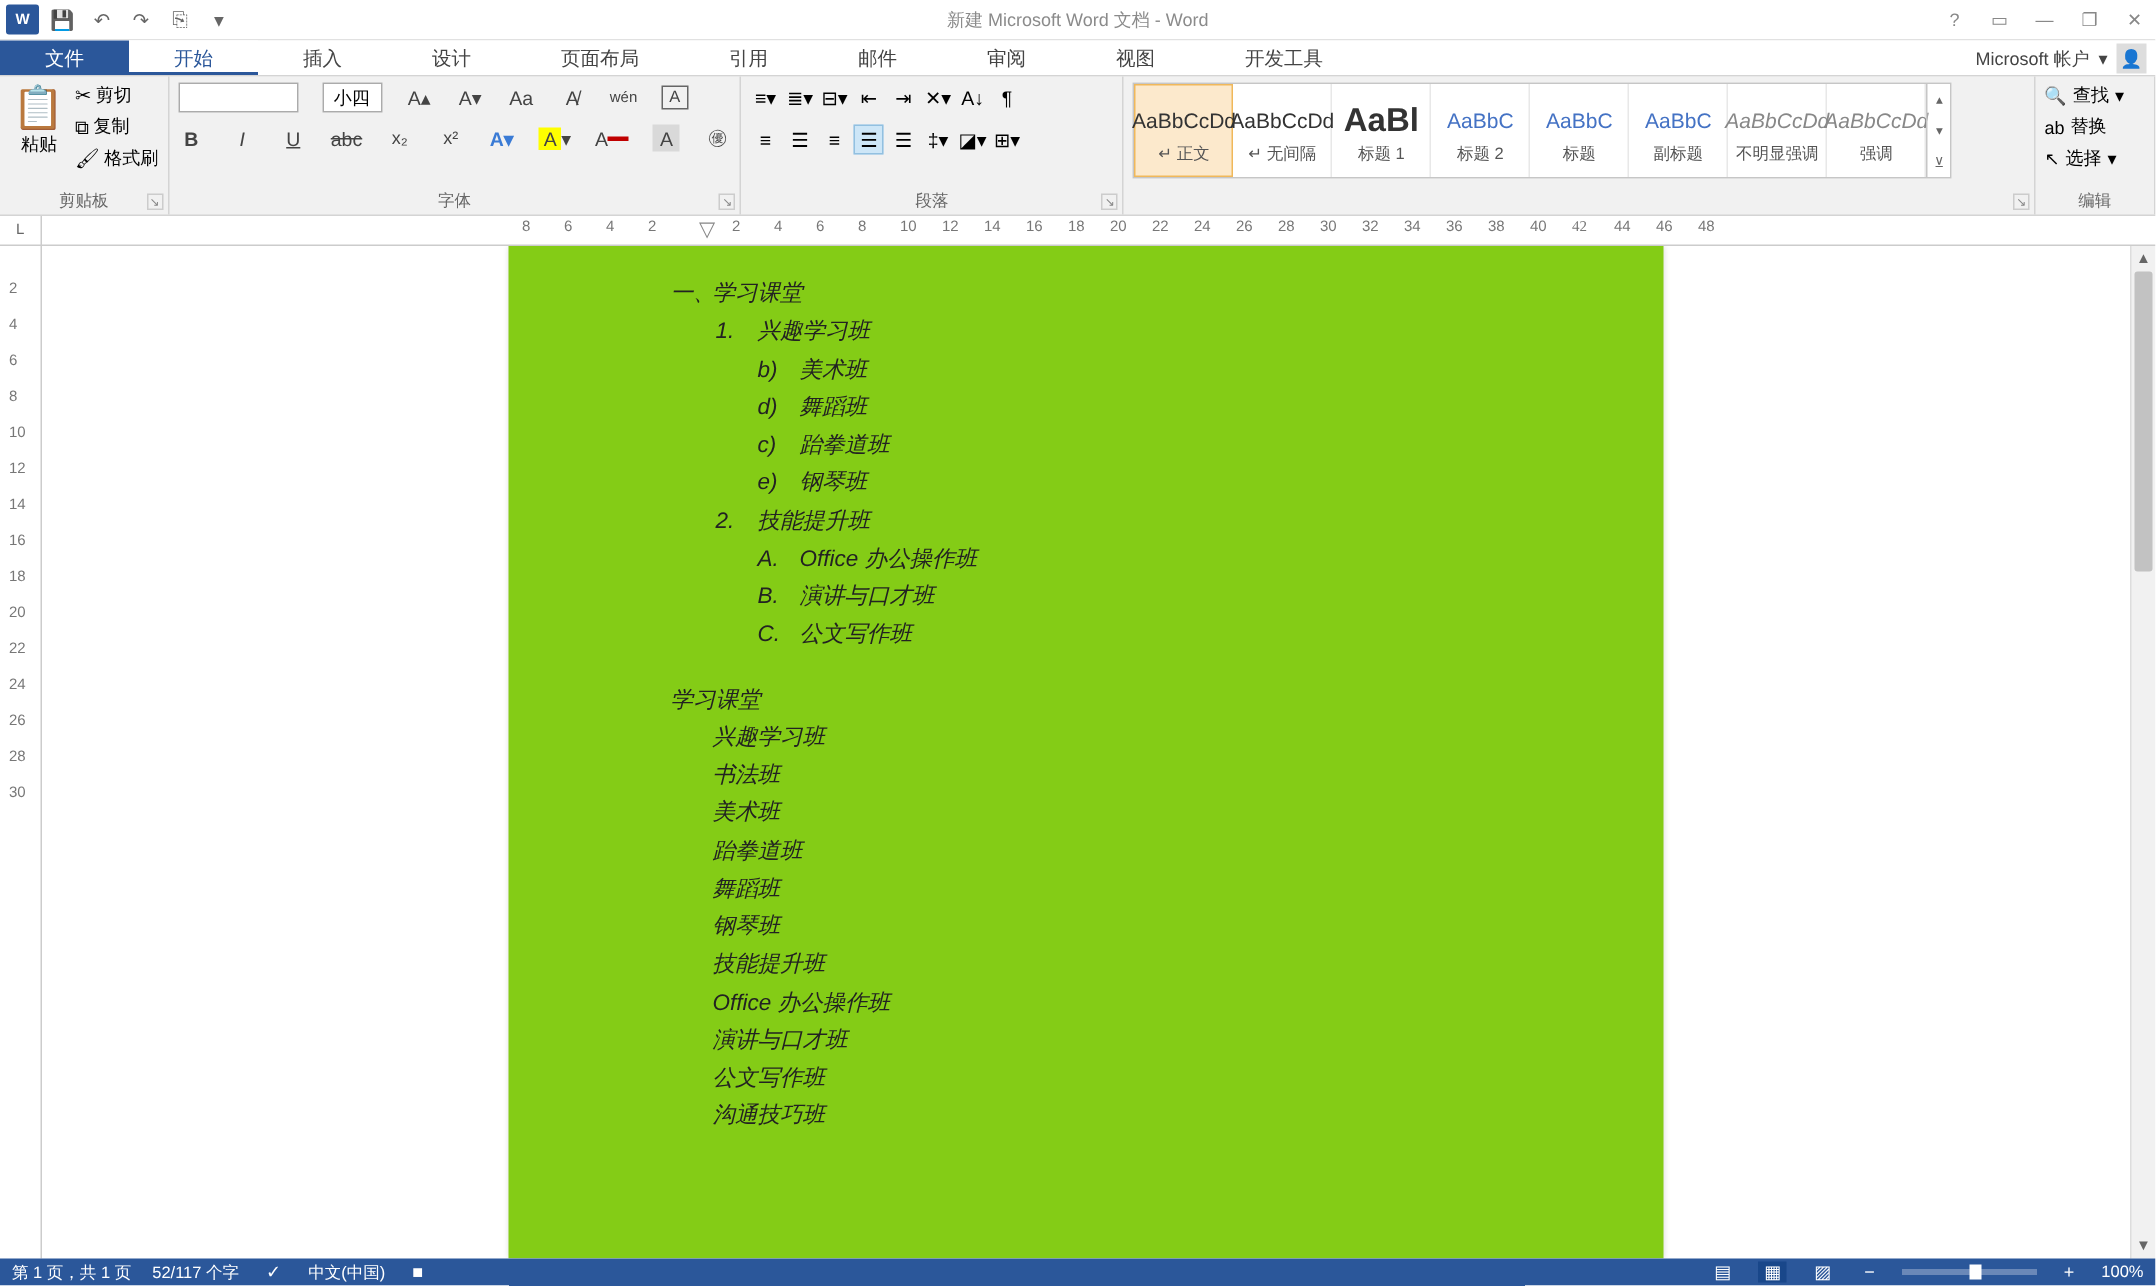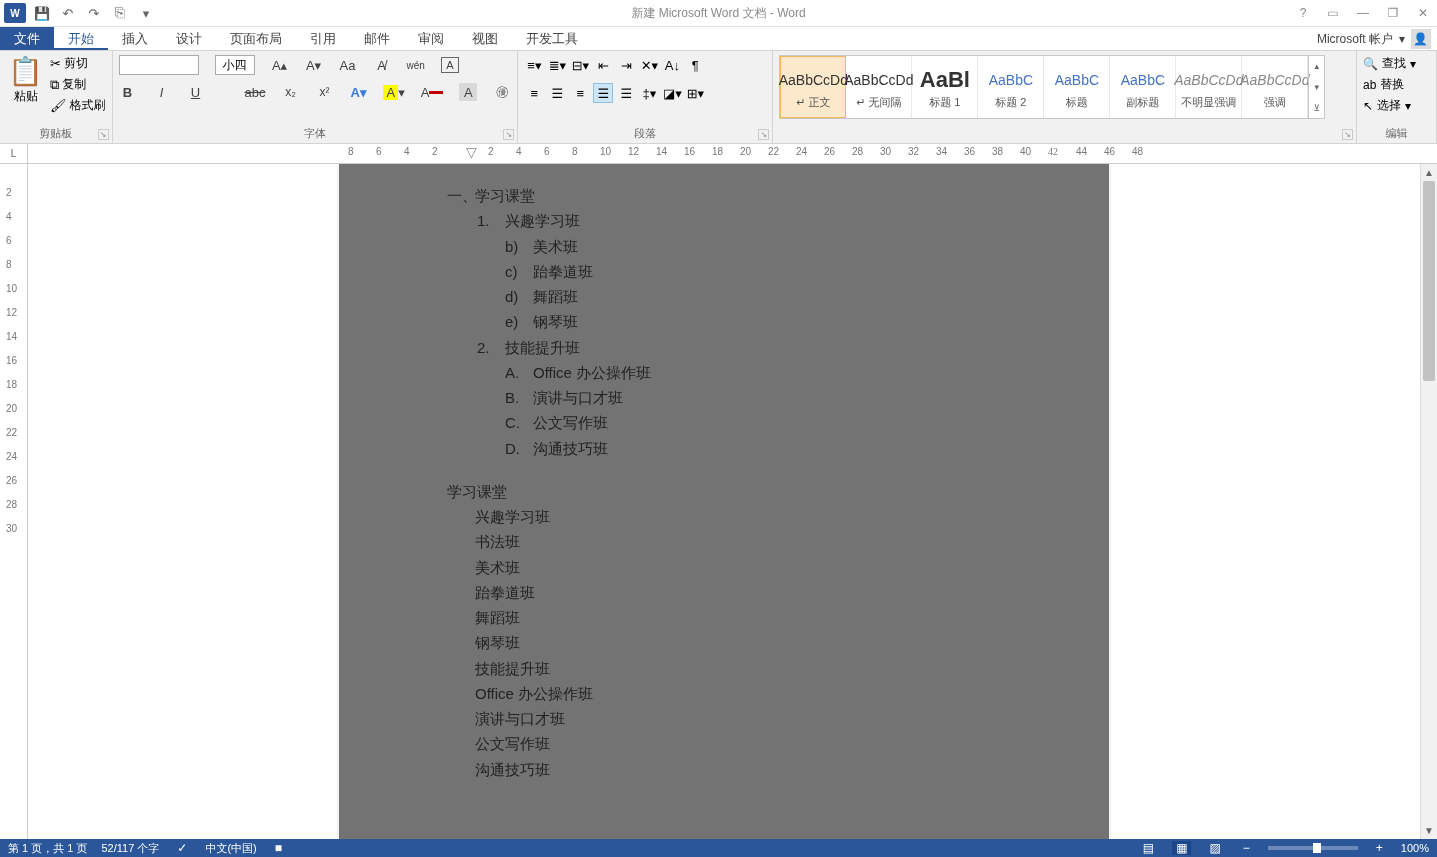--- a/index.html
+++ b/index.html
@@ -9,21 +9,21 @@
 .titlebar { height:27px; background:#fff; display:flex; align-items:center; position:relative; border-bottom:1px solid #e1e1e1; }
 .qat { display:flex; align-items:center; gap:6px; padding-left:4px; }
 .wlogo { width:22px; height:20px; background:#2b579a; color:#fff; display:flex; align-items:center; justify-content:center; font-size:10px; font-weight:bold; border-radius:2px; }
 .qbtn { width:20px; height:20px; display:flex; align-items:center; justify-content:center; color:#666; font-size:13px; cursor:pointer; }
 .title-center { position:absolute; left:50%; transform:translateX(-50%); font-size:12px; color:#8b8b8b; }
 .winctrl { position:absolute; right:0; display:flex; gap:2px; }
 .winbtn { width:28px; height:20px; display:flex; align-items:center; justify-content:center; color:#888; font-size:12px; cursor:pointer; }
 
 
 .tabs { height:24px; background:#fff; display:flex; font-size:13px; border-bottom:1px solid #d4d4d4; position:relative; }
-.tab { padding:3px 14px; color:#444; cursor:pointer; }
+.tab { padding:3px 30px; color:#444; cursor:pointer; }
 .tab.file { background:#2b579a; color:#fff; }
 .tab.active { background:#fff; color:#2b579a; border-bottom:2px solid #2b579a; }
 .account { position:absolute; right:6px; top:2px; font-size:12px; color:#444; display:flex; align-items:center; gap:6px; }
 .avatar { width:20px; height:20px; background:#ddd; display:flex; align-items:center; justify-content:center; }
 
 
 .ribbon { height:93px; background:#f1f1f1; border-bottom:1px solid #d4d4d4; display:flex; font-size:12px; }
 .group { border-right:1px solid #d4d4d4; padding:4px 6px 2px 6px; display:flex; flex-direction:column; position:relative; }
 .group-body { flex:1; display:flex; align-items:flex-start; }
 .group-label { text-align:center; font-size:11px; color:#666; padding-top:2px; }
@@ -39,21 +39,21 @@
 
 
 .font-rows { display:flex; flex-direction:column; gap:8px; }
 .frow { display:flex; align-items:center; gap:16px; }
 .fontname { width:80px; height:20px; border:1px solid #ababab; background:#fff; font-size:12px; padding-left:3px; }
 .fontsize { width:40px; height:20px; border:1px solid #ababab; background:#fff; font-size:12px; text-align:center; }
 .ftool { min-width:18px; height:18px; display:flex; align-items:center; justify-content:center; cursor:pointer; font-size:13px; color:#444; }
 .ftool.b { font-weight:bold; }
 .ftool.i { font-style:italic; }
 .ftool.u { text-decoration:underline; }
-.ftool.s { text-decoration:line-through;margin-left:24px; }
+.ftool.s { text-decoration:line-through; }
 .sub { font-size:12px; }
 .colorbar { height:3px; width:14px; }
 
 
 .para-rows { display:flex; flex-direction:column; gap:8px; }
 .prow { display:flex; align-items:center; gap:3px; }
 .ptool { width:20px; height:20px; display:flex; align-items:center; justify-content:center; cursor:pointer; font-size:13px; }
 .ptool.active { background:#cde6f7; border:1px solid #92c0e0; }
 
 
@@ -80,21 +80,21 @@
 .ruler-corner { width:28px; border-right:1px solid #ccc; border-bottom:1px solid #ccc; font-size:10px; display:flex; align-items:center; justify-content:center; color:#666; }
 .hruler { flex:1; border-bottom:1px solid #ccc; position:relative; font-size:10px; color:#777; }
 .hruler .ticks { position:absolute; left:320px; top:2px; display:flex; gap:14px; }
 .hruler .cursor-ind { position:absolute; left:438px; top:0; color:#888; font-size:14px; }
 
 
 .doc-area { position:absolute; top:164px; bottom:18px; left:0; right:0; background:#fff; display:flex; }
 .vruler { width:28px; border-right:1px solid #ccc; background:#fff; font-size:10px; color:#777; position:relative; }
 .vruler .vticks { position:absolute; top:10px; left:6px; display:flex; flex-direction:column; gap:13px; }
 .page-wrap { flex:1; display:flex; justify-content:center; overflow:hidden; background:#fff; }
-.page { width:770px; background:#737373; box-shadow:0 0 4px rgba(0,0,0,.15); padding:20px 96px; margin-top:0; font-size:15px; color:#222; line-height:1.55; }
+.page { width:770px; background:#84cc16; box-shadow:0 0 4px rgba(0,0,0,.15); padding:20px 96px; margin-top:0; font-size:15px; color:#222; line-height:1.55;font-style:italic; }
 .doc-l1 { padding-left:12px; margin-bottom:2px; }
 .doc-l2 { padding-left:42px; margin-bottom:2px; }
 .doc-l3 { padding-left:70px; margin-bottom:2px; }
 .lnum { display:inline-block; width:28px; }
 .plain { padding-left:12px; margin-top:2px; }
 .plain2 { padding-left:40px; margin-top:2px; }
 
 
 .vscroll { width:17px; background:#f1f1f1; border-left:1px solid #ddd; position:relative; }
 .scroll-btn { height:17px; display:flex; align-items:center; justify-content:center; font-size:10px; color:#666; cursor:pointer; }
@@ -358,28 +358,27 @@
         <div>26</div>
         <div>28</div>
         <div>30</div>
       </div>
   </div>
   <div class="page-wrap">
     <div class="page" id="page-content">
         <div class="doc-l1"><span class="lnum">一、</span>学习课堂</div>
         <div class="doc-l2"><span class="lnum">1.</span>兴趣学习班</div>
         <div class="doc-l3"><span class="lnum">b)</span>美术班</div>
+        <div class="doc-l3"><span class="lnum">d)</span>舞蹈班</div>
         <div class="doc-l3"><span class="lnum">c)</span>跆拳道班</div>
-        <div class="doc-l3"><span class="lnum">d)</span>舞蹈班</div>
         <div class="doc-l3"><span class="lnum">e)</span>钢琴班</div>
         <div class="doc-l2"><span class="lnum">2.</span>技能提升班</div>
         <div class="doc-l3"><span class="lnum">A.</span>Office 办公操作班</div>
         <div class="doc-l3"><span class="lnum">B.</span>演讲与口才班</div>
         <div class="doc-l3"><span class="lnum">C.</span>公文写作班</div>
-        <div class="doc-l3"><span class="lnum">D.</span>沟通技巧班</div>
         <div style="height:16px"></div>
         <div class="plain">学习课堂</div>
         <div class="plain2">兴趣学习班</div>
         <div class="plain2">书法班</div>
         <div class="plain2">美术班</div>
         <div class="plain2">跆拳道班</div>
         <div class="plain2">舞蹈班</div>
         <div class="plain2">钢琴班</div>
         <div class="plain2">技能提升班</div>
         <div class="plain2">Office 办公操作班</div>

